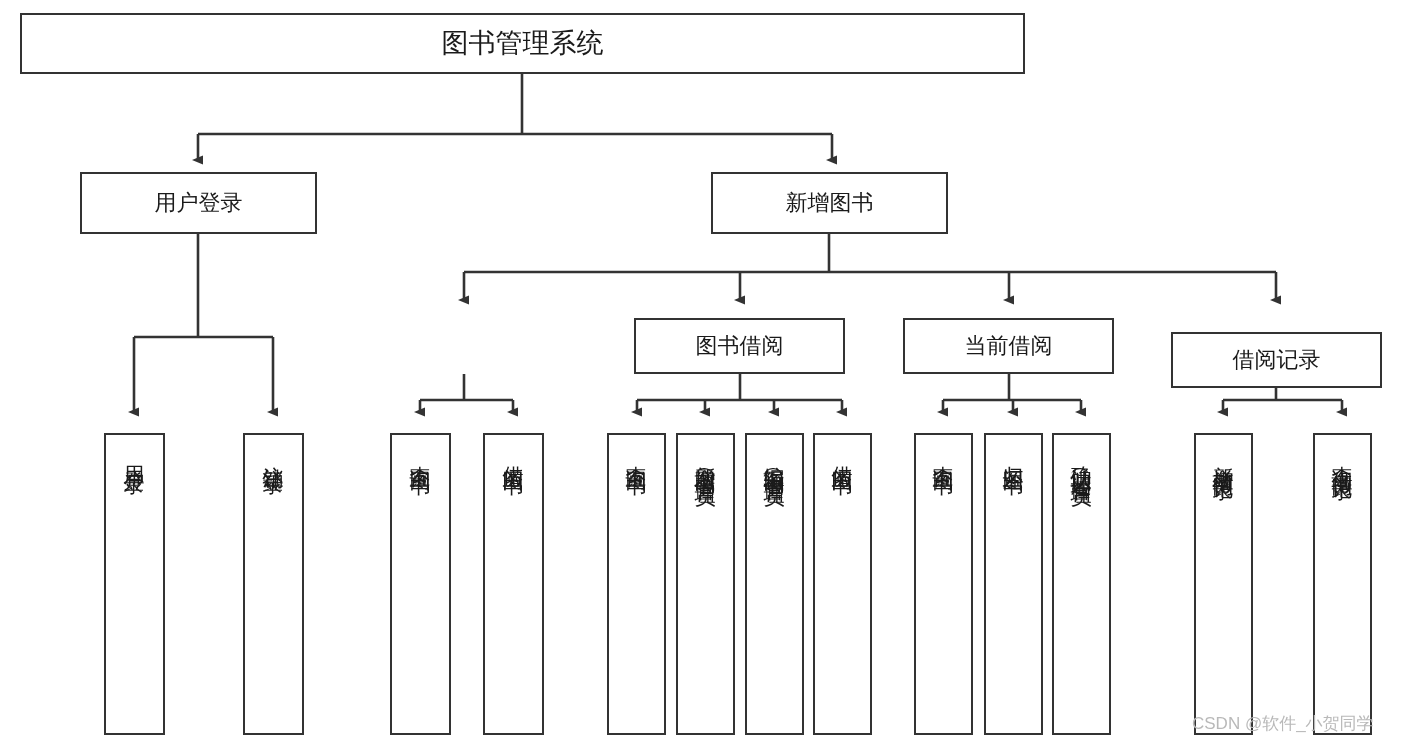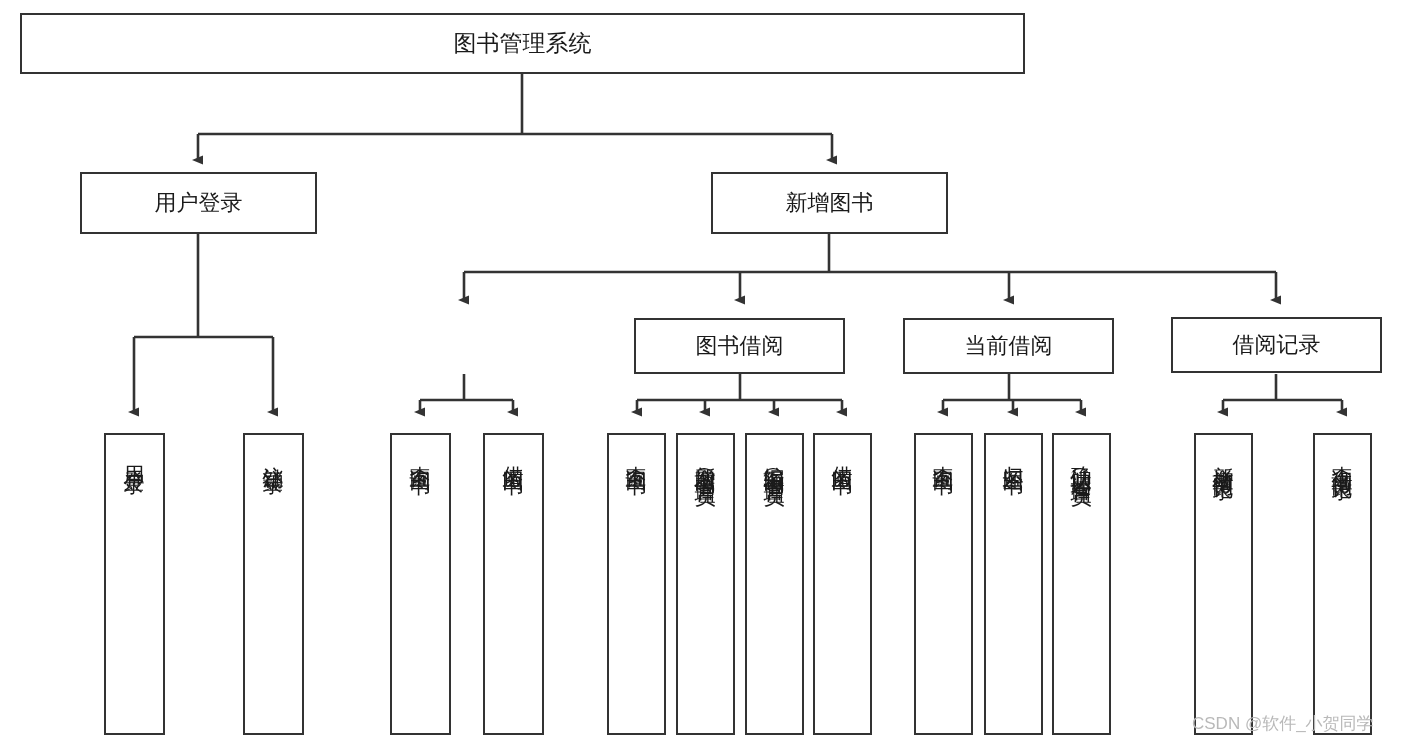--- a/index.html
+++ b/index.html
@@ -37,21 +37,21 @@
   .node-label {
     color: #1a1a1a;
     text-align: center;
     line-height: 1.18;
     white-space: pre;
   }
   .node.horizontal .node-label {
     font-size: 22px;
   }
   .node.root .node-label {
-    font-size: 23px;
+    font-size: 27px;
   }
   .node.vertical {
     align-items: flex-start;
     padding-top: 14px;
   }
   .node.vertical .node-label {
     writing-mode: vertical-rl;
     text-orientation: upright;
     font-size: 21px;
     letter-spacing: 3px;
@@ -139,21 +139,21 @@
 
 
   <div class="node horizontal" style="left:903px; top:318px; width:211px; height:56px;">
     <span class="node-label">当前借阅</span>
   </div>
 
   <div class="node horizontal" style="left:634px; top:318px; width:211px; height:56px;">
     <span class="node-label">图书借阅</span>
   </div>
 
-  <div class="node horizontal" style="left:1171px; top:317px; width:211px; height:56px;">
+  <div class="node horizontal" style="left:1171px; top:332px; width:211px; height:56px;">
     <span class="node-label">借阅记录</span>
   </div>
 
   <div class="node vertical" style="left:104px; top:433px; width:61px; height:302px;">
     <span class="node-label">用户登录</span>
   </div>
 
   <div class="node vertical" style="left:243px; top:433px; width:61px; height:302px;">
     <span class="node-label">注销登录</span>
   </div>

